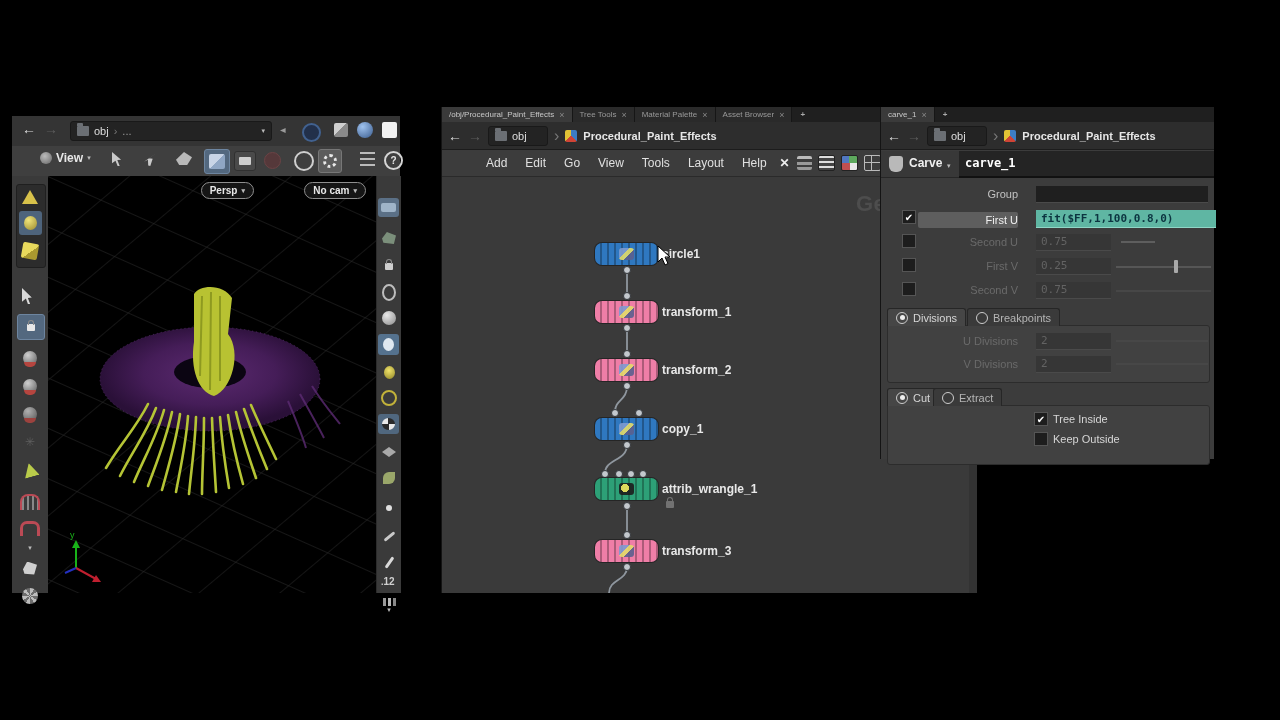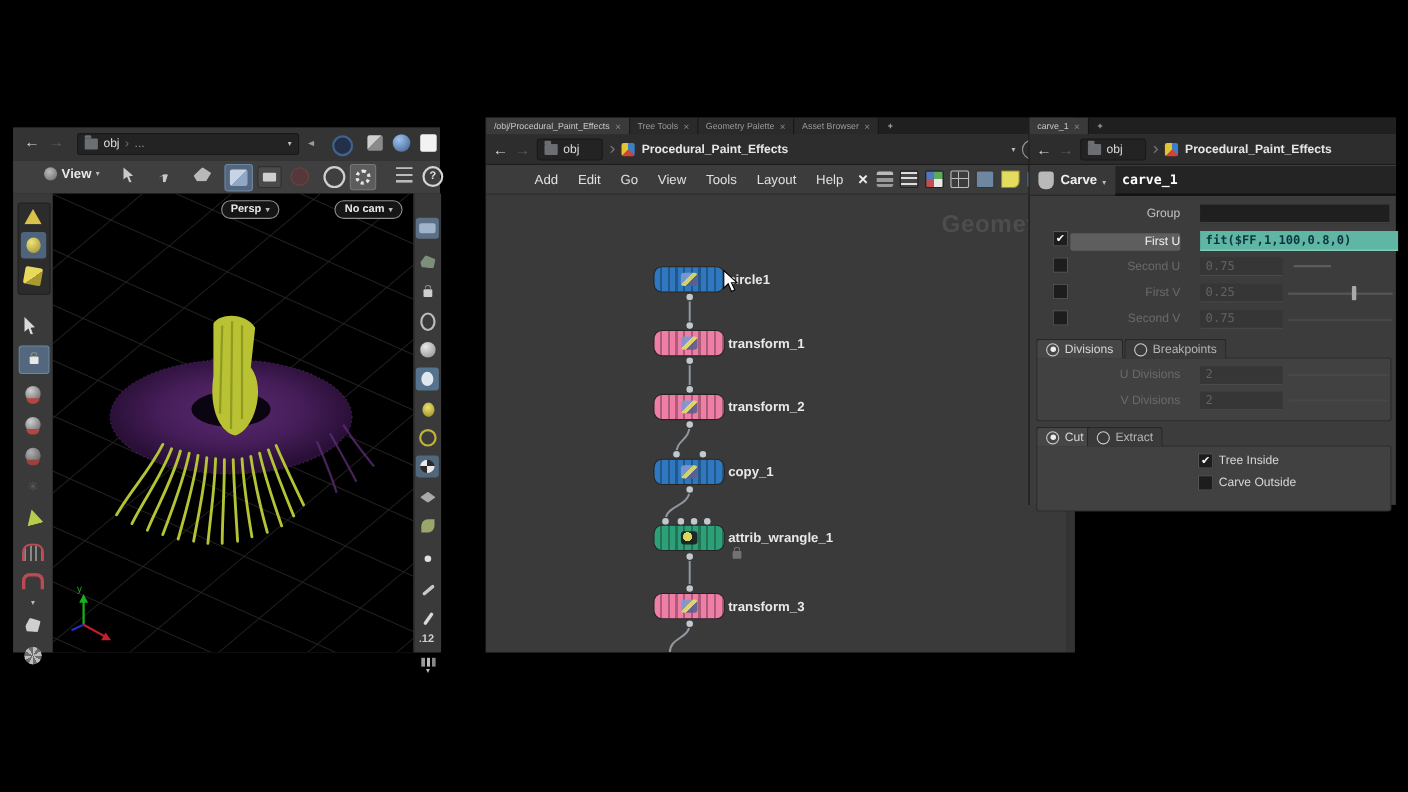--- a/index.html
+++ b/index.html
@@ -270,21 +270,21 @@
     <div class="tabbar" style="height:15px;font-size:8px;">
       <div class="tab active">
           <span>/obj/Procedural_Paint_Effects</span>
           <span class="x">×</span>
         </div>
       <div class="tab">
           <span>Tree Tools</span>
           <span class="x">×</span>
         </div>
       <div class="tab">
-          <span>Geometry Palette</span>
+          <span>Material Palette</span>
           <span class="x">×</span>
         </div>
       <div class="tab">
           <span>Asset Browser</span>
           <span class="x">×</span>
         </div>
       <div class="tabplus">+</div>
       <div style="margin-left:auto;display:flex;align-items:center;gap:4px;padding-right:6px;">
         <div style="width:9px;height:9px;background:#e8e8e8;border-radius:1px;"></div>
         <span class="caret">▾</span>
@@ -400,21 +400,21 @@
       <svg class="abs" width="16" height="22" style="left:215px;top:68px;">
         <polygon points="1,1 1,17 5,13 8,20 11,18.5 8,12 13,12" fill="#fff" stroke="#000" stroke-width="1"></polygon>
       </svg>
     </div>
 
     <div class="abs" style="right:0;top:70px;width:8px;height:416px;background:#333;">
       <div class="abs" style="left:1px;top:4px;width:6px;height:90px;background:#565656;border-radius:3px;"></div>
     </div>
   </div>
 
-  <div class="abs pane" style="left:935px;top:107px;width:333px;height:352px;border-left:1px solid #141414;">
+  <div class="abs pane" style="left:880px;top:107px;width:333px;height:352px;border-left:1px solid #141414;">
 
     <div class="tabbar" style="height:15px;font-size:8px;">
       <div class="tab active">
           <span>carve_1</span>
           <span class="x">×</span>
         </div>
       <div class="tabplus">+</div>
     </div>
 
     <div class="pathbar" style="height:27px;">
@@ -486,16 +486,16 @@
       </div>
     <div class="rtab off" style="left:52px;top:281px;">
         <span class="radio"></span>
         <span>Extract</span>
       </div>
     <div class="cbx" style="left:153px;top:305px;">
         <span>✔</span>
       </div>
     <div class="abs" style="left:172px;top:306px;font-size:11px;color:#d6d6d6;">Tree Inside</div>
     <div class="cbx" style="left:153px;top:325px;"></div>
-    <div class="abs" style="left:172px;top:326px;font-size:11px;color:#d6d6d6;">Carve Outside</div>
+    <div class="abs" style="left:172px;top:326px;font-size:11px;color:#d6d6d6;">Keep Outside</div>
   </div>
 
 </div>
 
 </body></html>

